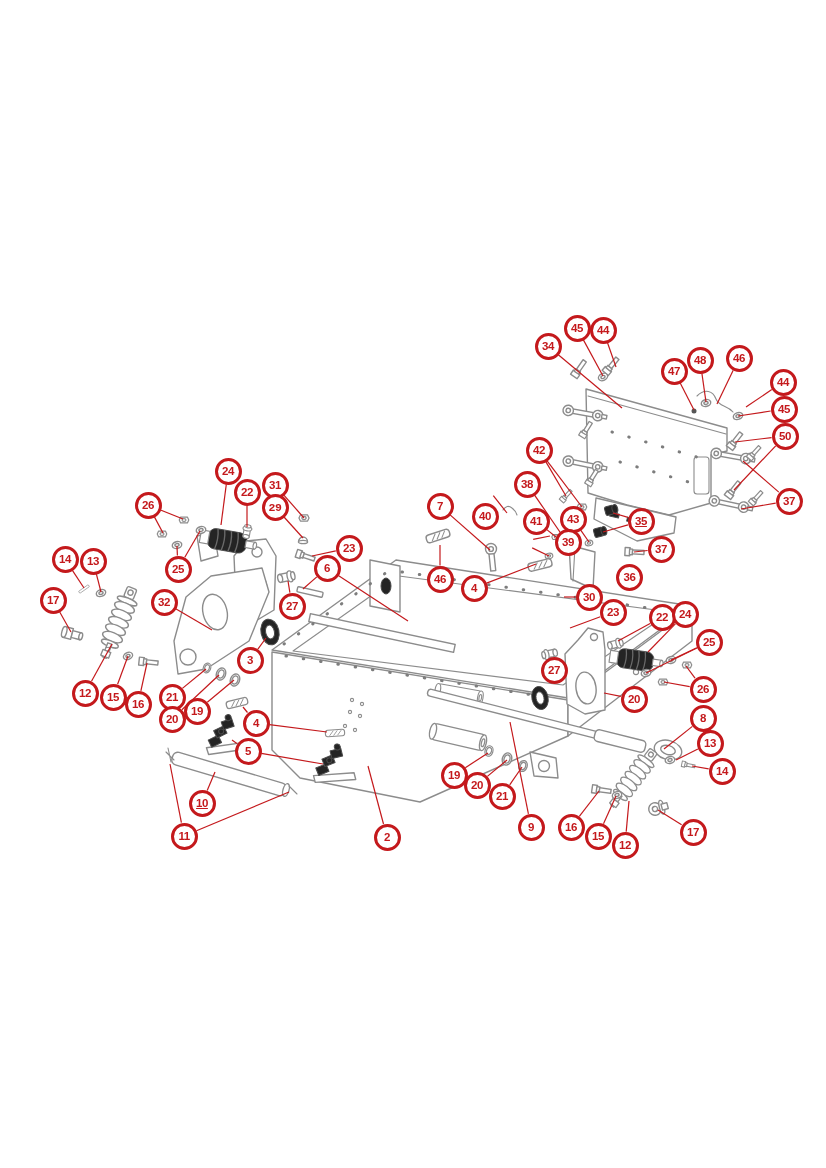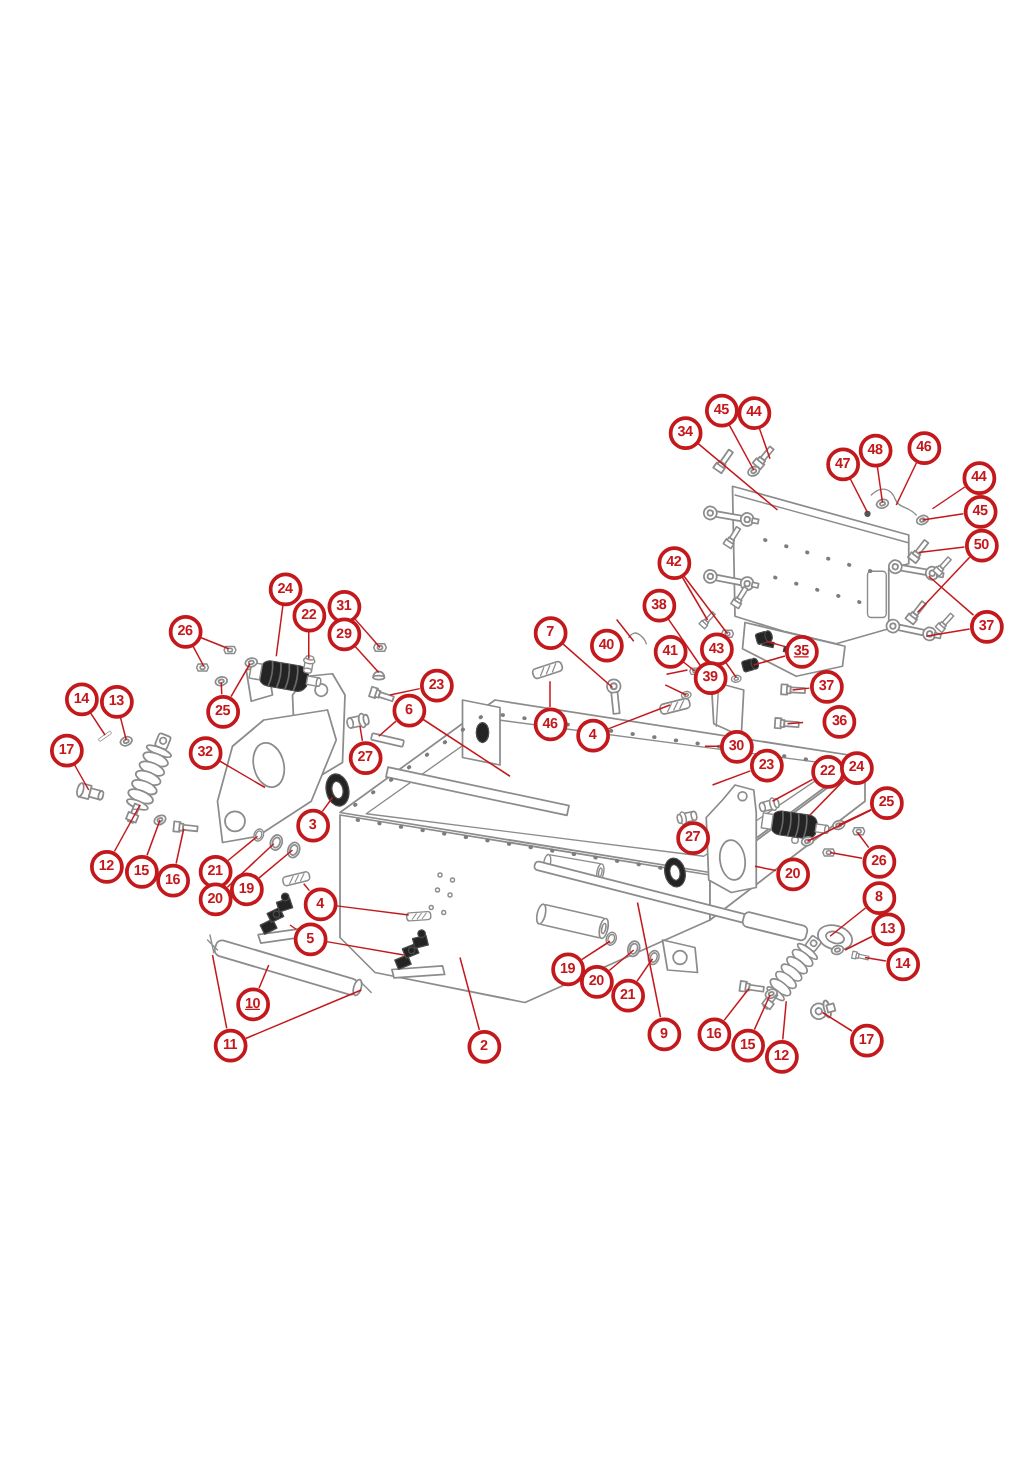--- a/index.html
+++ b/index.html
@@ -387,21 +387,21 @@
       <div class="callout" style="left: 775.5px; top: 487.5px;">37</div>
       <div class="callout" style="left: 525.5px; top: 436.5px;">42</div>
       <div class="callout" style="left: 471.5px; top: 471.5px; margin-top: 31px;">40</div>
       <div class="callout" style="left: 513.5px; top: 470.5px;">38</div>
       <div class="callout" style="left: 426.5px; top: 492.5px;">7</div>
       <div class="callout" style="left: 522.5px; top: 507.5px;">41</div>
       <div class="callout" style="left: 559.5px; top: 505.5px;">43</div>
       <div class="callout" style="left: 627.5px; top: 507.5px; text-decoration: underline;">35</div>
       <div class="callout" style="left: 506.5px; top: 528.5px; margin-left: 48px;">39</div>
       <div class="callout" style="left: 647.5px; top: 535.5px;">37</div>
-      <div class="callout" style="left: 658px; top: 563.5px;">36</div>
+      <div class="callout" style="left: 616px; top: 563.5px;">36</div>
       <div class="callout" style="left: 426.5px; top: 565.5px;">46</div>
       <div class="callout" style="left: 460.5px; top: 574.5px;">4</div>
       <div class="callout" style="left: 575.5px; top: 583.5px;">30</div>
       <div class="callout" style="left: 599.5px; top: 598.5px;">23</div>
       <div class="callout" style="left: 134.5px; top: 491.5px;">26</div>
       <div class="callout" style="left: 214.5px; top: 457.5px;">24</div>
       <div class="callout" style="left: 233.5px; top: 478.5px;">22</div>
       <div class="callout" style="left: 261.5px; top: 471.5px;">31</div>
       <div class="callout" style="left: 261.5px; top: 493.5px; font-family: Liberation Mono, monospace;">29</div>
       <div class="callout" style="left: 164.5px; top: 555.5px;">25</div>

